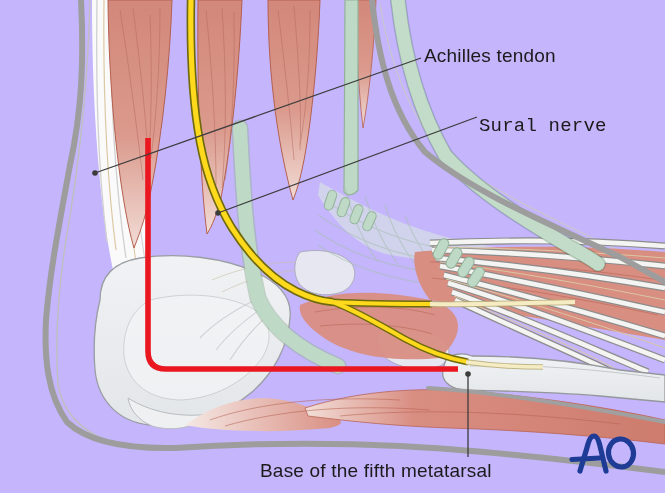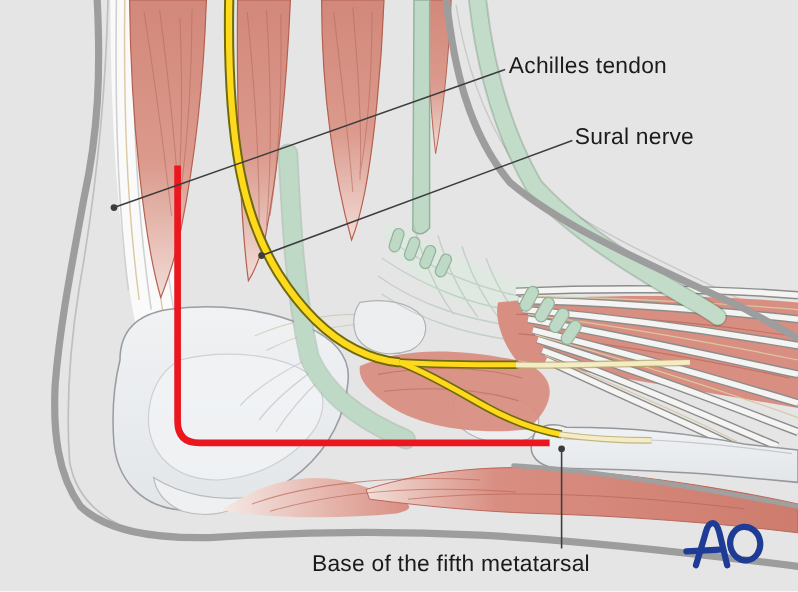--- a/index.html
+++ b/index.html
@@ -1,17 +1,17 @@
 <!DOCTYPE html>
 <html><head>
 <meta charset="utf-8">
 <style>
   html,body{margin:0;padding:0;background:#fff;}
   .stage{
-    position:relative;width:665px;height:493px;background:#e5e5e5;overflow:hidden;
+    position:relative;width:665px;height:493px;background:#c4b5fd;overflow:hidden;
     font-family:"Liberation Sans",sans-serif;
   }
   .stage svg{position:absolute;left:0;top:0;}
   .lbl{
     position:absolute;color:#1b1b1b;font-size:19px;line-height:1.15;
     letter-spacing:0.2px;white-space:nowrap;
   }
   .sr-only{position:absolute;width:1px;height:1px;overflow:hidden;clip:rect(0 0 0 0);}
 </style>
 </head>
@@ -218,18 +218,18 @@
 
     <g transform="translate(571,429)" fill="none" stroke="#1e3c96" stroke-width="5.2" stroke-linecap="round" stroke-linejoin="round">
       <path d="M1,30.5 L29,29"></path>
       <path d="M9,42 C11,35 14,26 17,15 C18.5,9.5 20.5,7 23,7 C25.5,7 27,9.5 28.5,15 L35,42"></path>
       <ellipse cx="50" cy="24" rx="12.5" ry="14" transform="rotate(-8 50 24)"></ellipse>
     </g>
   </svg>
 
   <div class="lbl" style="left:424px;top:45px;">Achilles tendon</div>
 
-  <div class="lbl" style="left:479px;top:104px;">Sural nerve</div>
+  <div class="lbl" style="left:479px;top:116px;font-family:Liberation Mono, monospace;">Sural nerve</div>
 
   <div class="lbl" style="left:260px;top:460px;">Base of the fifth metatarsal</div>
 
   <span class="sr-only">AO</span>
 </div>
 
 </body></html>

